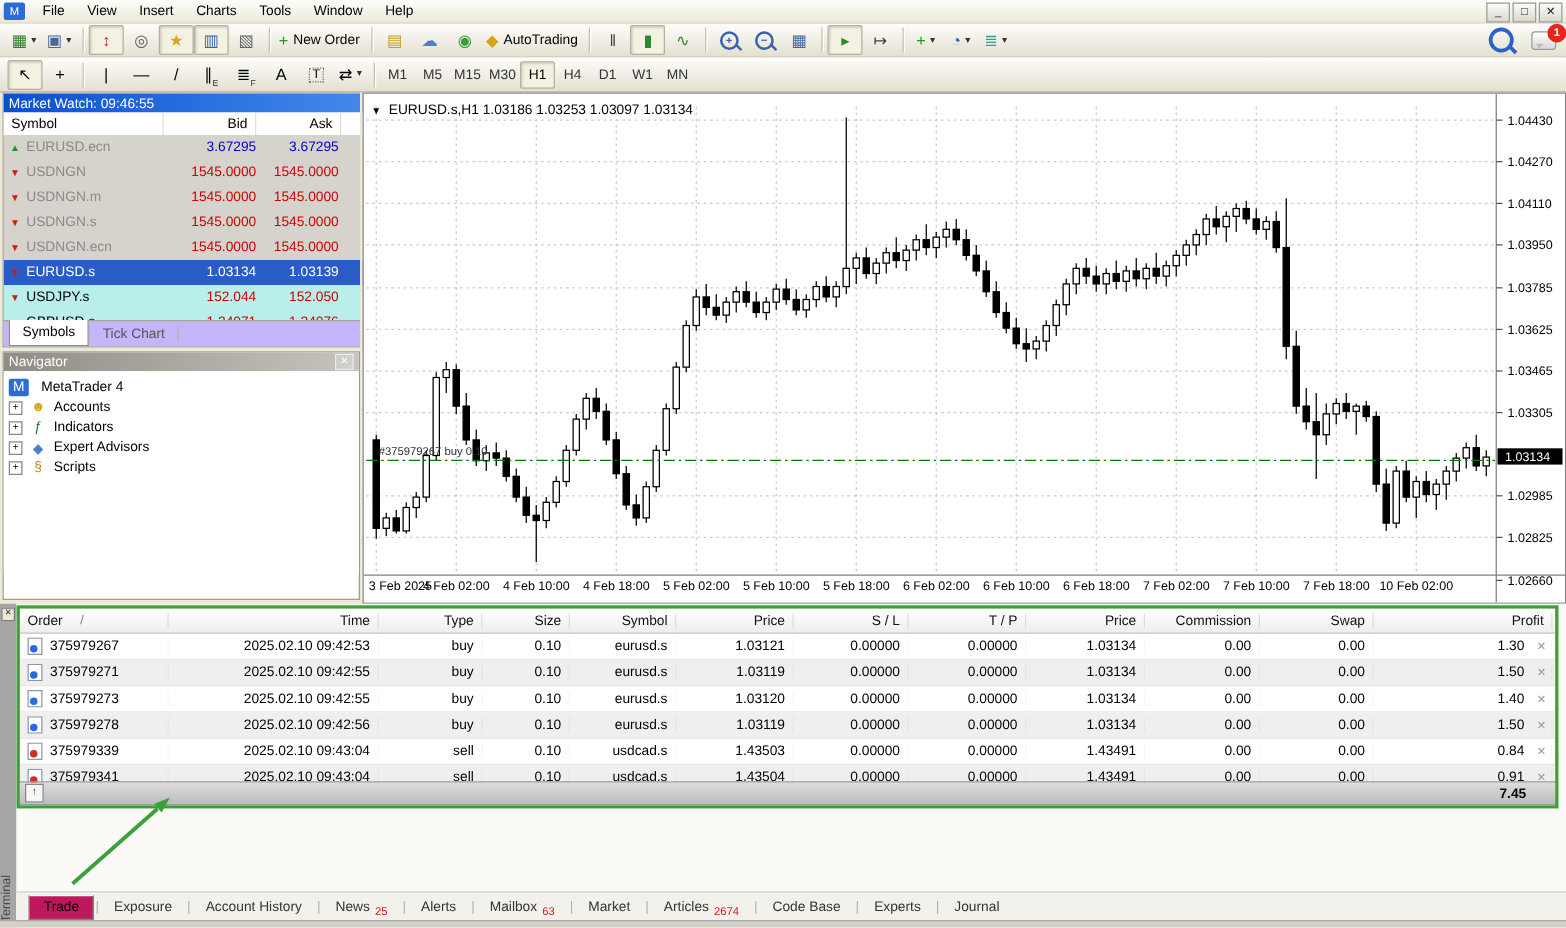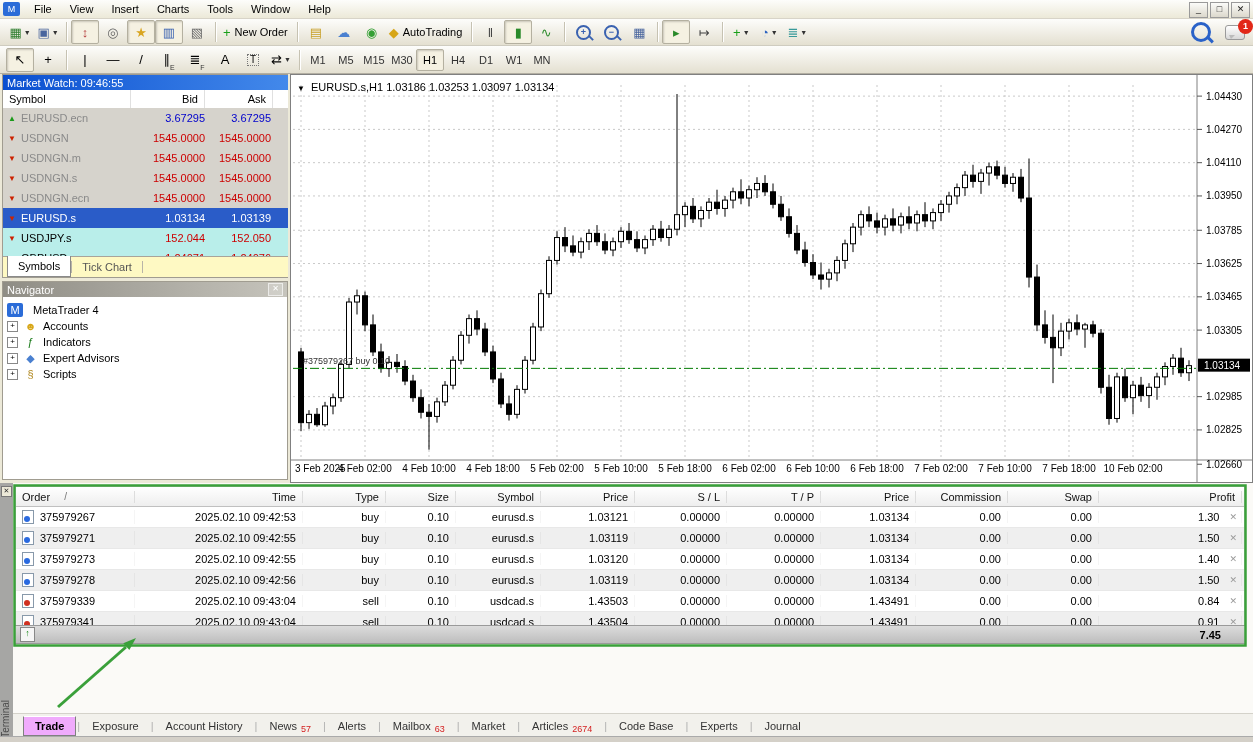--- a/index.html
+++ b/index.html
@@ -59,21 +59,21 @@
   .mw-row.grayed{background:#d6d3cc}.mw-row.grayed .symtext{color:#8a8a8a}
   .mw-row.selected{background:#2a5cc8}.mw-row.selected .symtext{color:#fff}
   .mw-row.active{background:#b9eeea}
   .arr{font-size:8px;width:10px;text-align:center}
   .arr.up{color:#1a9a1a}.arr.down{color:#cc2200}
   .mw-scroll{position:absolute;right:0;top:15px;bottom:20px;width:15px;background:#f2f1ea;border-left:1px solid #d8d4c8}
   .sb-btn{position:absolute;left:0;width:14px;height:14px;background:linear-gradient(#fbfbf9,#dcd8cc);
     border:1px solid #b0ac9e;box-sizing:border-box;font-size:7px;line-height:11px;text-align:center;color:#444}
   .sb-up{top:0}.sb-down{bottom:0}
   .sb-thumb{position:absolute;left:1px;top:18px;width:12px;height:30px;background:#fdfdfb;border:1px solid #b0ac9e;border-radius:6px}
-  .pane-tabs{position:absolute;left:0;right:0;bottom:0;height:20px;background:#fef9c3;border-top:1px solid #a8a49a;
+  .pane-tabs{position:absolute;left:0;right:0;bottom:0;height:20px;background:#c4b5fd;border-top:1px solid #a8a49a;
     display:flex;align-items:stretch;padding-left:4px}
   .ptab{display:flex;align-items:center;padding:0 10px;color:#555}
   .ptab.active{background:#fff;border:1px solid #8a8a8a;border-top:none;color:#000;margin-top:-1px}
   .ptab-sep{width:1px;background:#b8b4a8;margin:4px 0}
   .tree{position:absolute;left:0;top:15px;right:0;bottom:20px;background:#fff;padding-top:5px}
   .tree-row{display:flex;align-items:center;height:16px;gap:5px;padding-left:4px}
   .tree-row.child{padding-left:4px}
   .expander{width:9px;height:9px;border:1px solid #888;background:#fff;font-size:8px;line-height:7px;text-align:center;flex:0 0 auto}
   .tree-ico{width:15px;text-align:center;font-size:11px;flex:0 0 auto}
   
@@ -102,21 +102,21 @@
   .balance-bar{position:absolute;left:15px;top:142px;width:1230px;height:19px;box-sizing:border-box;
     background:linear-gradient(#dcdcdc,#bdbdbd);border-top:1px solid #9a9a9a;border-bottom:1px solid #9a9a9a;
     display:flex;align-items:center;font-weight:bold}
   .bal-ico{width:13px;height:13px;border:1px solid #888;background:#f6f6f6;color:#1a8a1a;font-size:9px;
     line-height:11px;text-align:center;margin:0 6px 0 5px;flex:0 0 auto}
   .bal-text{white-space:pre}
   .bal-profit{margin-left:auto;padding-right:24px}
   .term-tabs{position:absolute;left:13px;right:0;top:230px;height:24px;background:#f2f1ec;border-top:1px solid #d4d2ca;
     display:flex;align-items:center;padding-left:10px}
   .ttab{display:flex;align-items:center;padding:3px 11px;color:#333}
-  .ttab.active{background:#f0abfc;border:1px solid #808080;border-top-color:#fff;font-weight:bold;color:#000}
+  .ttab.active{background:#be185d;border:1px solid #808080;border-top-color:#fff;font-weight:normal;color:#000}
   .ttab-sep{color:#b0b0b0;padding:0 1px}
   .tbadge{color:#d42020;font-size:9px;margin-left:4px;position:relative;top:3px}
   .statusbar{position:absolute;left:0;bottom:0;width:100%;height:5px;background:#d4d0c8;border-top:1px solid #aaa}
   .splitter-v{position:absolute;left:288px;top:74px;width:2px;height:409px;background:#ece9d8}
   .overlay{position:absolute;left:0;top:0;z-index:60;pointer-events:none}
 </style>
 </head>
 <body>
 
 <div class="screen">
@@ -858,21 +858,21 @@
         <span class="ttab">
           <span>Exposure</span>
         </span>
         <span class="ttab-sep">|</span>
         <span class="ttab">
           <span>Account History</span>
         </span>
         <span class="ttab-sep">|</span>
         <span class="ttab">
           <span>News</span>
-          <span class="tbadge">57</span>
+          <span class="tbadge">25</span>
         </span>
         <span class="ttab-sep">|</span>
         <span class="ttab">
           <span>Alerts</span>
         </span>
         <span class="ttab-sep">|</span>
         <span class="ttab">
           <span>Mailbox</span>
           <span class="tbadge">63</span>
         </span>

